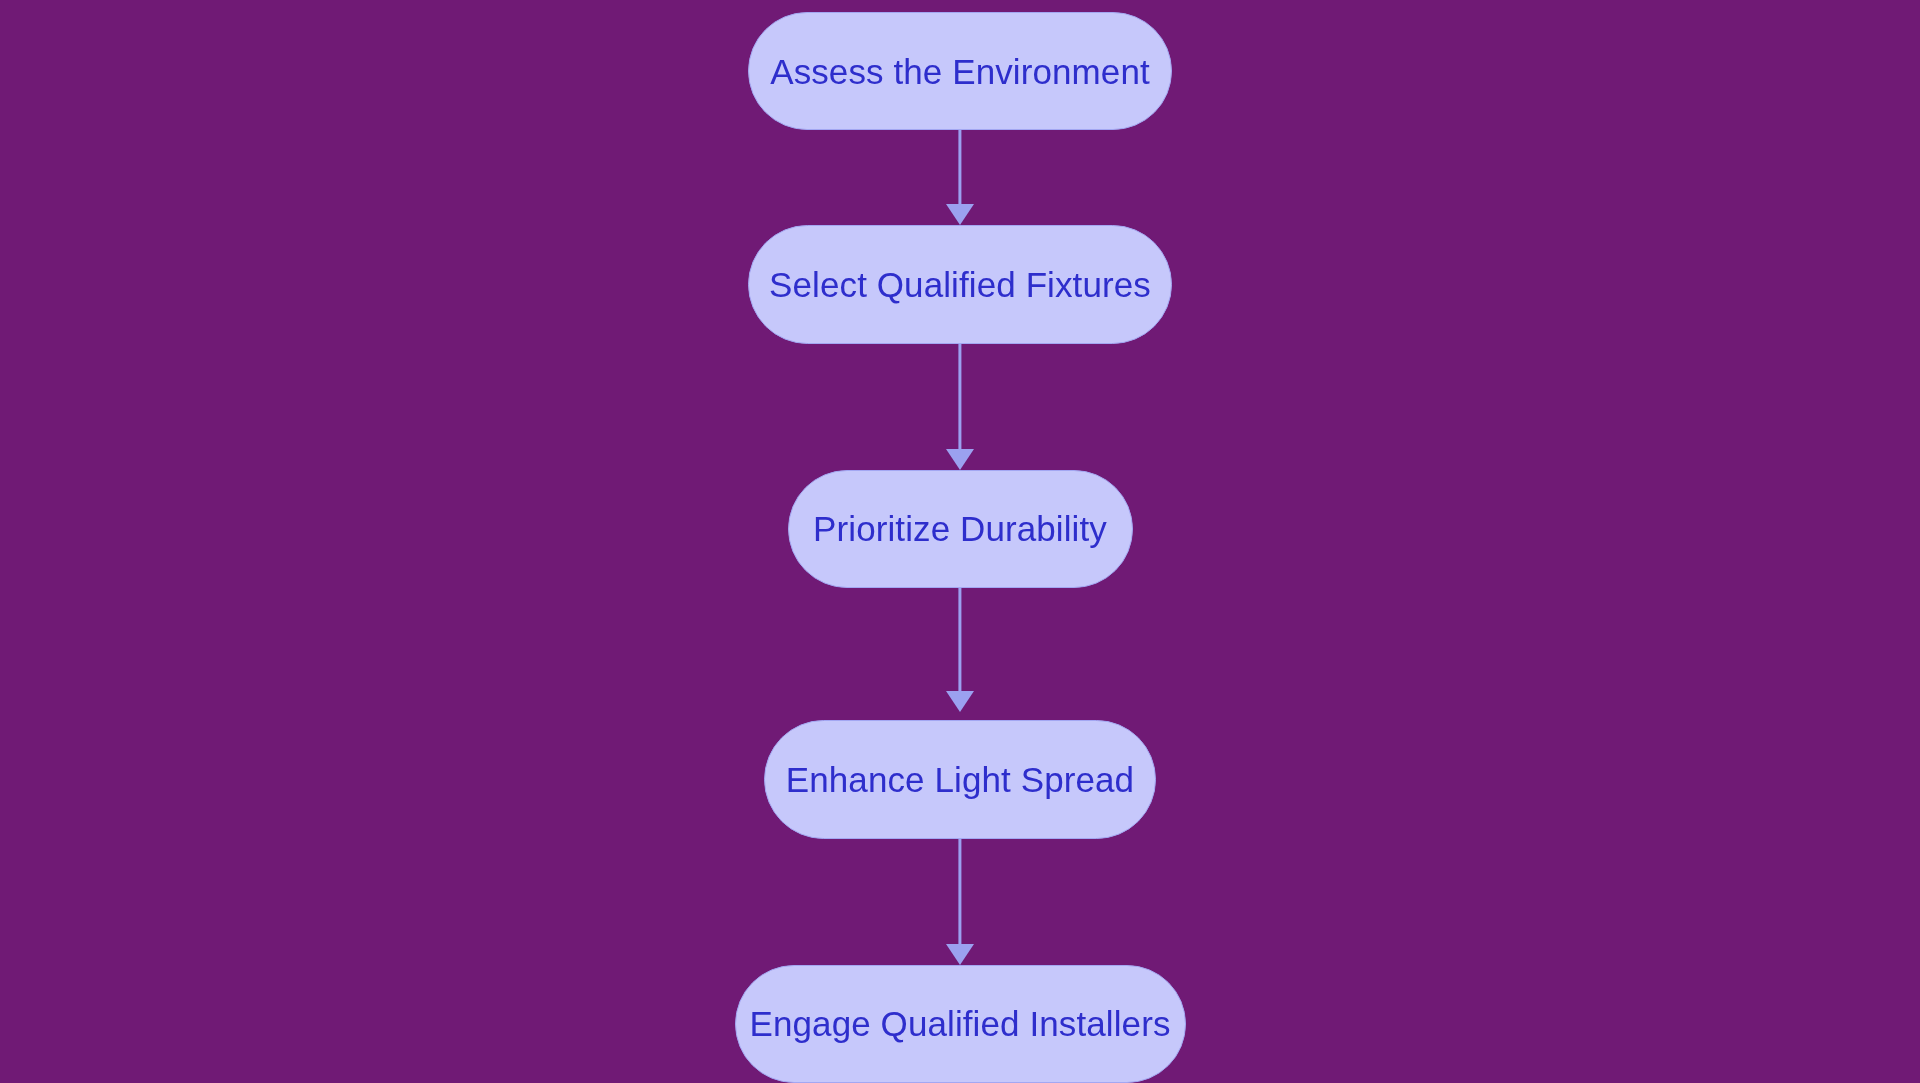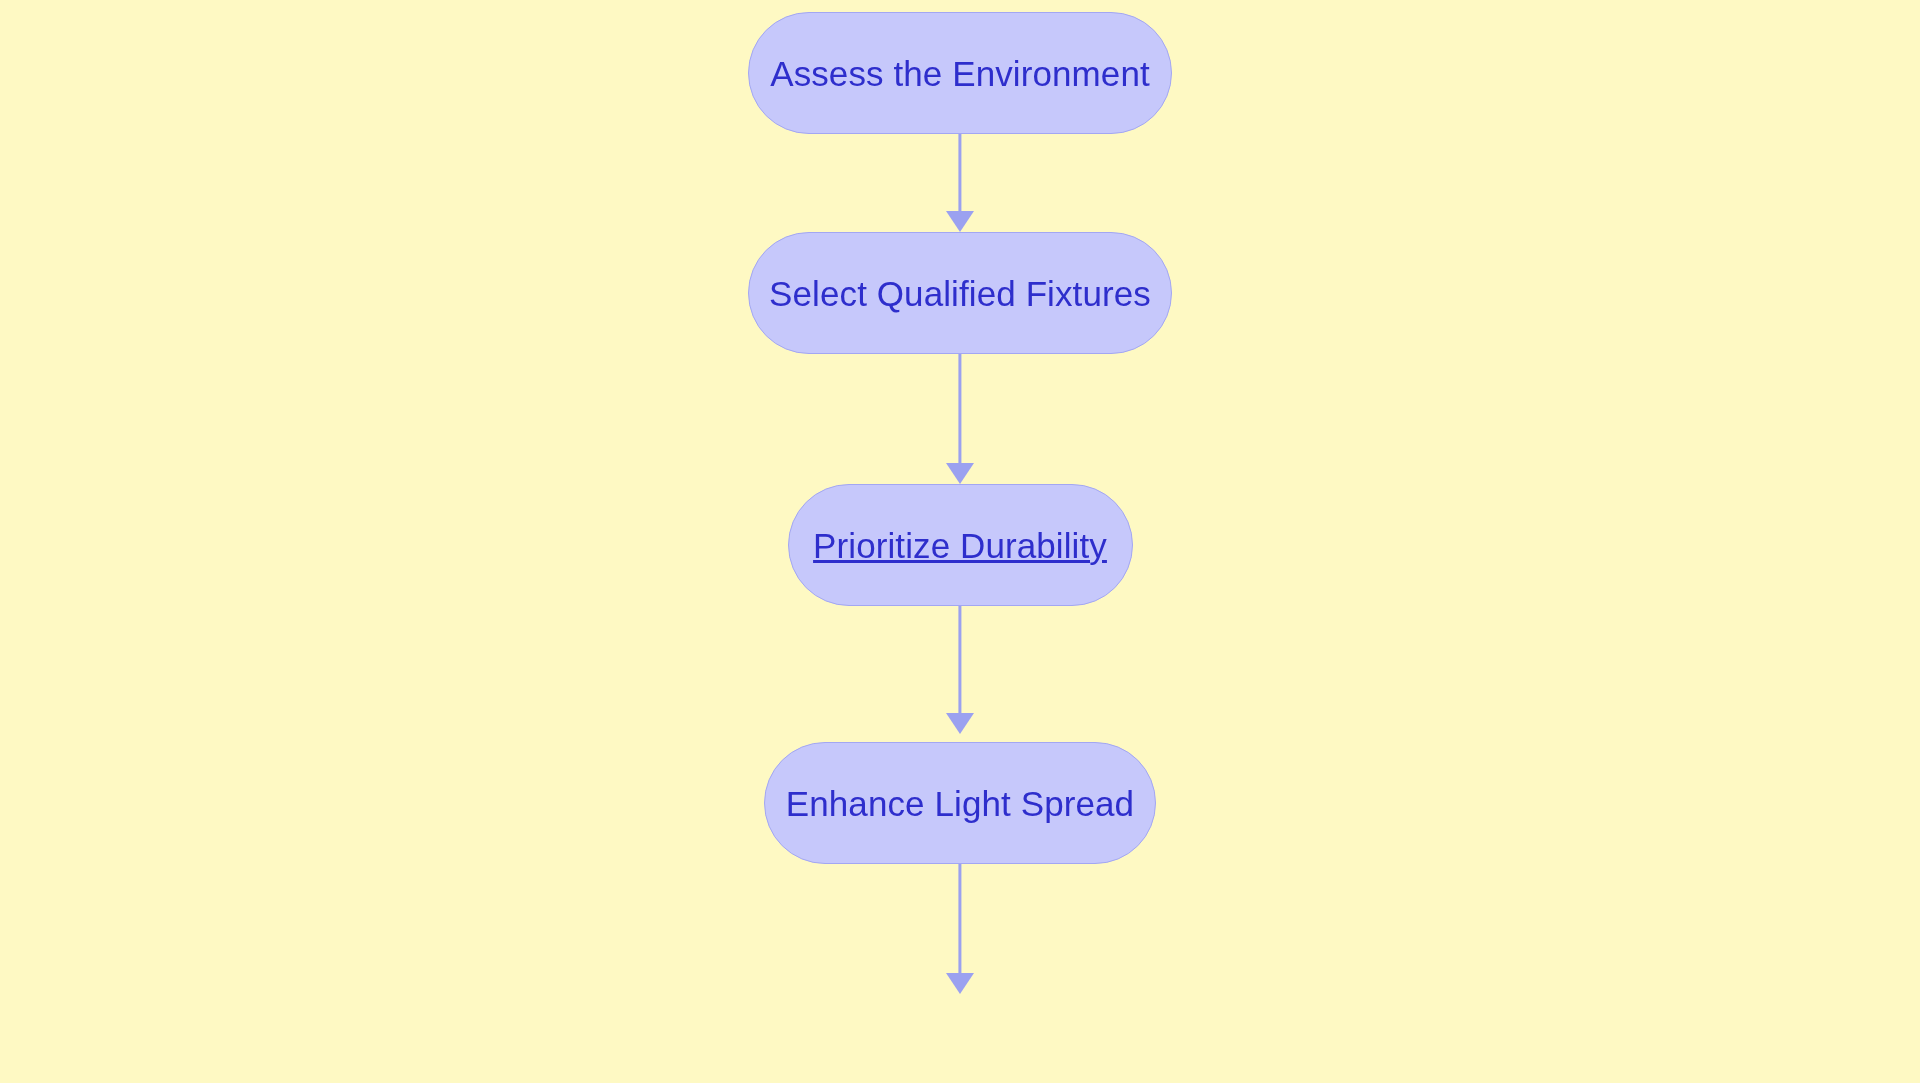--- a/index.html
+++ b/index.html
@@ -12,21 +12,21 @@
     width: 1920px;
     height: 1083px;
     font-family: "Liberation Sans", "DejaVu Sans", sans-serif;
     overflow: hidden;
   }
 
   #flowchart-canvas {
     position: relative;
     width: 1920px;
     height: 1083px;
-    background: #fef9c3;
+    background: #701a75;
   }
 
   .flow-column {
     position: absolute;
     left: 0;
     top: 0;
     width: 1920px;
     height: 1083px;
     display: flex;
     flex-direction: column;
@@ -78,21 +78,21 @@
     width: 0;
     height: 0;
     border-left: 14px solid transparent;
     border-right: 14px solid transparent;
     border-top: 21px solid #9ba1f0;
   }
 
   
   .node-0 { width: 424px; height: 122px; margin-top: 12px; }
   .node-1 { width: 424px; height: 122px; }
-  .node-2 { width: 345px; height: 122px; text-decoration: underline; }
+  .node-2 { width: 345px; height: 122px; }
   .node-3 { width: 392px; height: 122px; margin-top: 8px; }
   .node-4 { width: 451px; height: 122px; }
 
   .conn-0 { height: 98px; }
   .conn-1 { height: 130px; }
   .conn-2 { height: 128px; }
   .conn-3 { height: 130px; }
 
   .conn-0 .connector-line { height: 77px; }
   .conn-1 .connector-line { height: 109px; }
@@ -134,15 +134,18 @@
 
     <div class="flow-node node-3">
       <span class="flow-node-label">Enhance Light Spread</span>
     </div>
 
     <div class="flow-connector conn-3">
       <span class="connector-line"></span>
       <span class="connector-arrowhead"></span>
     </div>
 
+    <div class="flow-node node-4">
+      <span class="flow-node-label">Engage Qualified Installers</span>
+    </div>
 
   </div>
 </div>
 
 </body></html>

